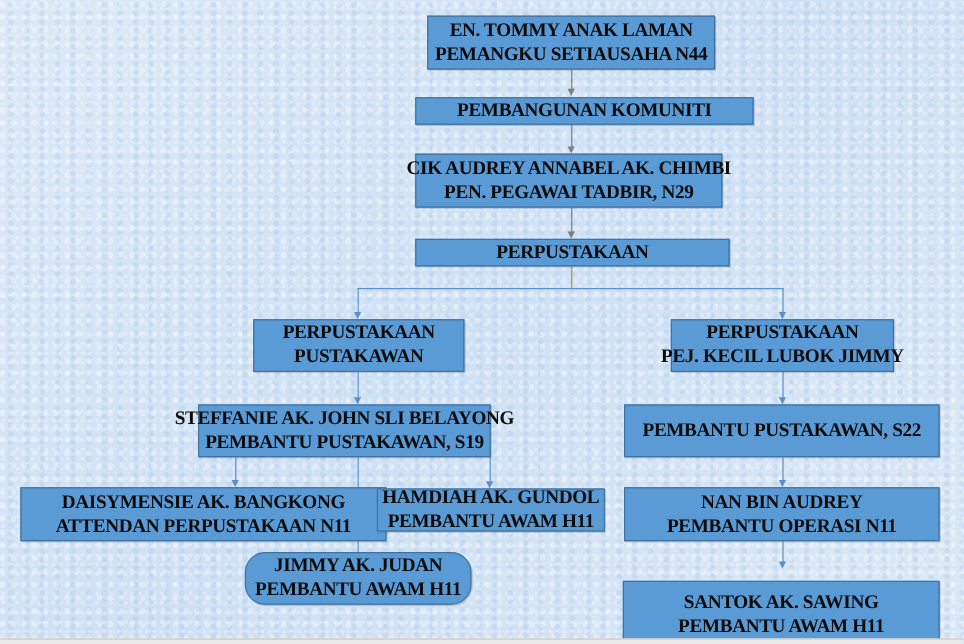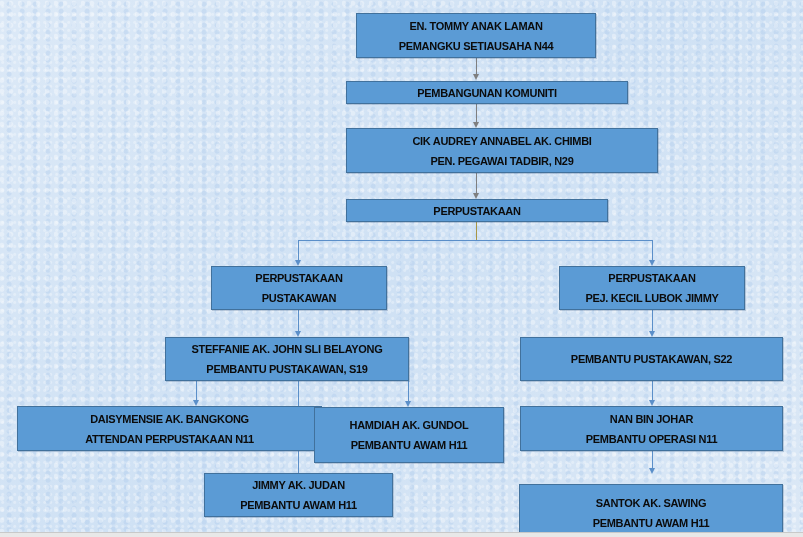--- a/index.html
+++ b/index.html
@@ -16,23 +16,24 @@
   }
   .footer-strip {
     position:absolute; left:0; top:532px; width:803px; height:5px;
     background:#e8e8e8; border-top:1px solid #c9c9c9;
   }
   .box {
     position:absolute; box-sizing:border-box;
     background:#5b9bd5;
     border:1px solid #41719c;
     display:flex; flex-direction:column; align-items:center; justify-content:center;
-    color:#0b0b0b; font-weight:bold; font-size:11px; line-height:20px;
+    color:#0b0b0b; font-weight:bold; font-size:16px; line-height:20px;
     letter-spacing:-0.3px; text-align:center; white-space:nowrap;
     box-shadow: 1px 1px 0 rgba(60,90,130,0.25);
+    font-family: Liberation Serif, serif;
   }
   .box span { display:block; }
   .line { position:absolute; background:#5b8fc9; }
   .vline { width:1px; }
   .hline { height:1px; }
   .arrow {
     position:absolute; width:0; height:0;
     border-left:3px solid transparent; border-right:3px solid transparent;
     border-top:6px solid #5b8fc9;
   }
@@ -81,21 +82,21 @@
 
 <div class="box" style="left:356px;top:13px;width:240px;height:45px;">
   <span>EN. TOMMY ANAK LAMAN</span>
   <span>PEMANGKU SETIAUSAHA N44</span>
 </div>
 
 <div class="box" style="left:346px;top:81px;width:282px;height:23px;">
   <span>PEMBANGUNAN KOMUNITI</span>
 </div>
 
-<div class="box" style="left:346px;top:128px;width:312px;height:45px;">
+<div class="box" style="left:346px;top:128px;width:256px;height:45px;">
   <span>CIK AUDREY ANNABEL AK. CHIMBI</span>
   <span>PEN. PEGAWAI TADBIR, N29</span>
 </div>
 
 <div class="box" style="left:346px;top:199px;width:262px;height:23px;">
   <span>PERPUSTAKAAN</span>
 </div>
 
 <div class="box" style="left:211px;top:266px;width:176px;height:44px;">
   <span>PERPUSTAKAAN</span>
@@ -114,31 +115,31 @@
 
 <div class="box" style="left:520px;top:337px;width:263px;height:44px;">
   <span>PEMBANTU PUSTAKAWAN, S22</span>
 </div>
 
 <div class="box" style="left:17px;top:406px;width:305px;height:45px;">
   <span>DAISYMENSIE AK. BANGKONG</span>
   <span>ATTENDAN PERPUSTAKAAN N11</span>
 </div>
 
-<div class="box" style="left:314px;top:407px;width:190px;height:56px;">
+<div class="box" style="left:314px;top:407px;width:190px;height:36px;">
   <span>HAMDIAH AK. GUNDOL</span>
   <span>PEMBANTU AWAM H11</span>
 </div>
 
 <div class="box" style="left:520px;top:406px;width:263px;height:45px;">
-  <span>NAN BIN JOHAR</span>
+  <span>NAN BIN AUDREY</span>
   <span>PEMBANTU OPERASI N11</span>
 </div>
 
-<div class="box" style="left:204px;top:473px;width:189px;height:44px;">
+<div class="box" style="left:204px;top:460px;width:189px;height:44px;border-radius:17px;">
   <span>JIMMY AK. JUDAN</span>
   <span>PEMBANTU AWAM H11</span>
 </div>
 
 <div class="box" style="left:519px;top:484px;width:264px;height:57px;">
   <span>SANTOK AK. SAWING</span>
   <span>PEMBANTU AWAM H11</span>
 </div>
 
 <div class="footer-strip"></div>

